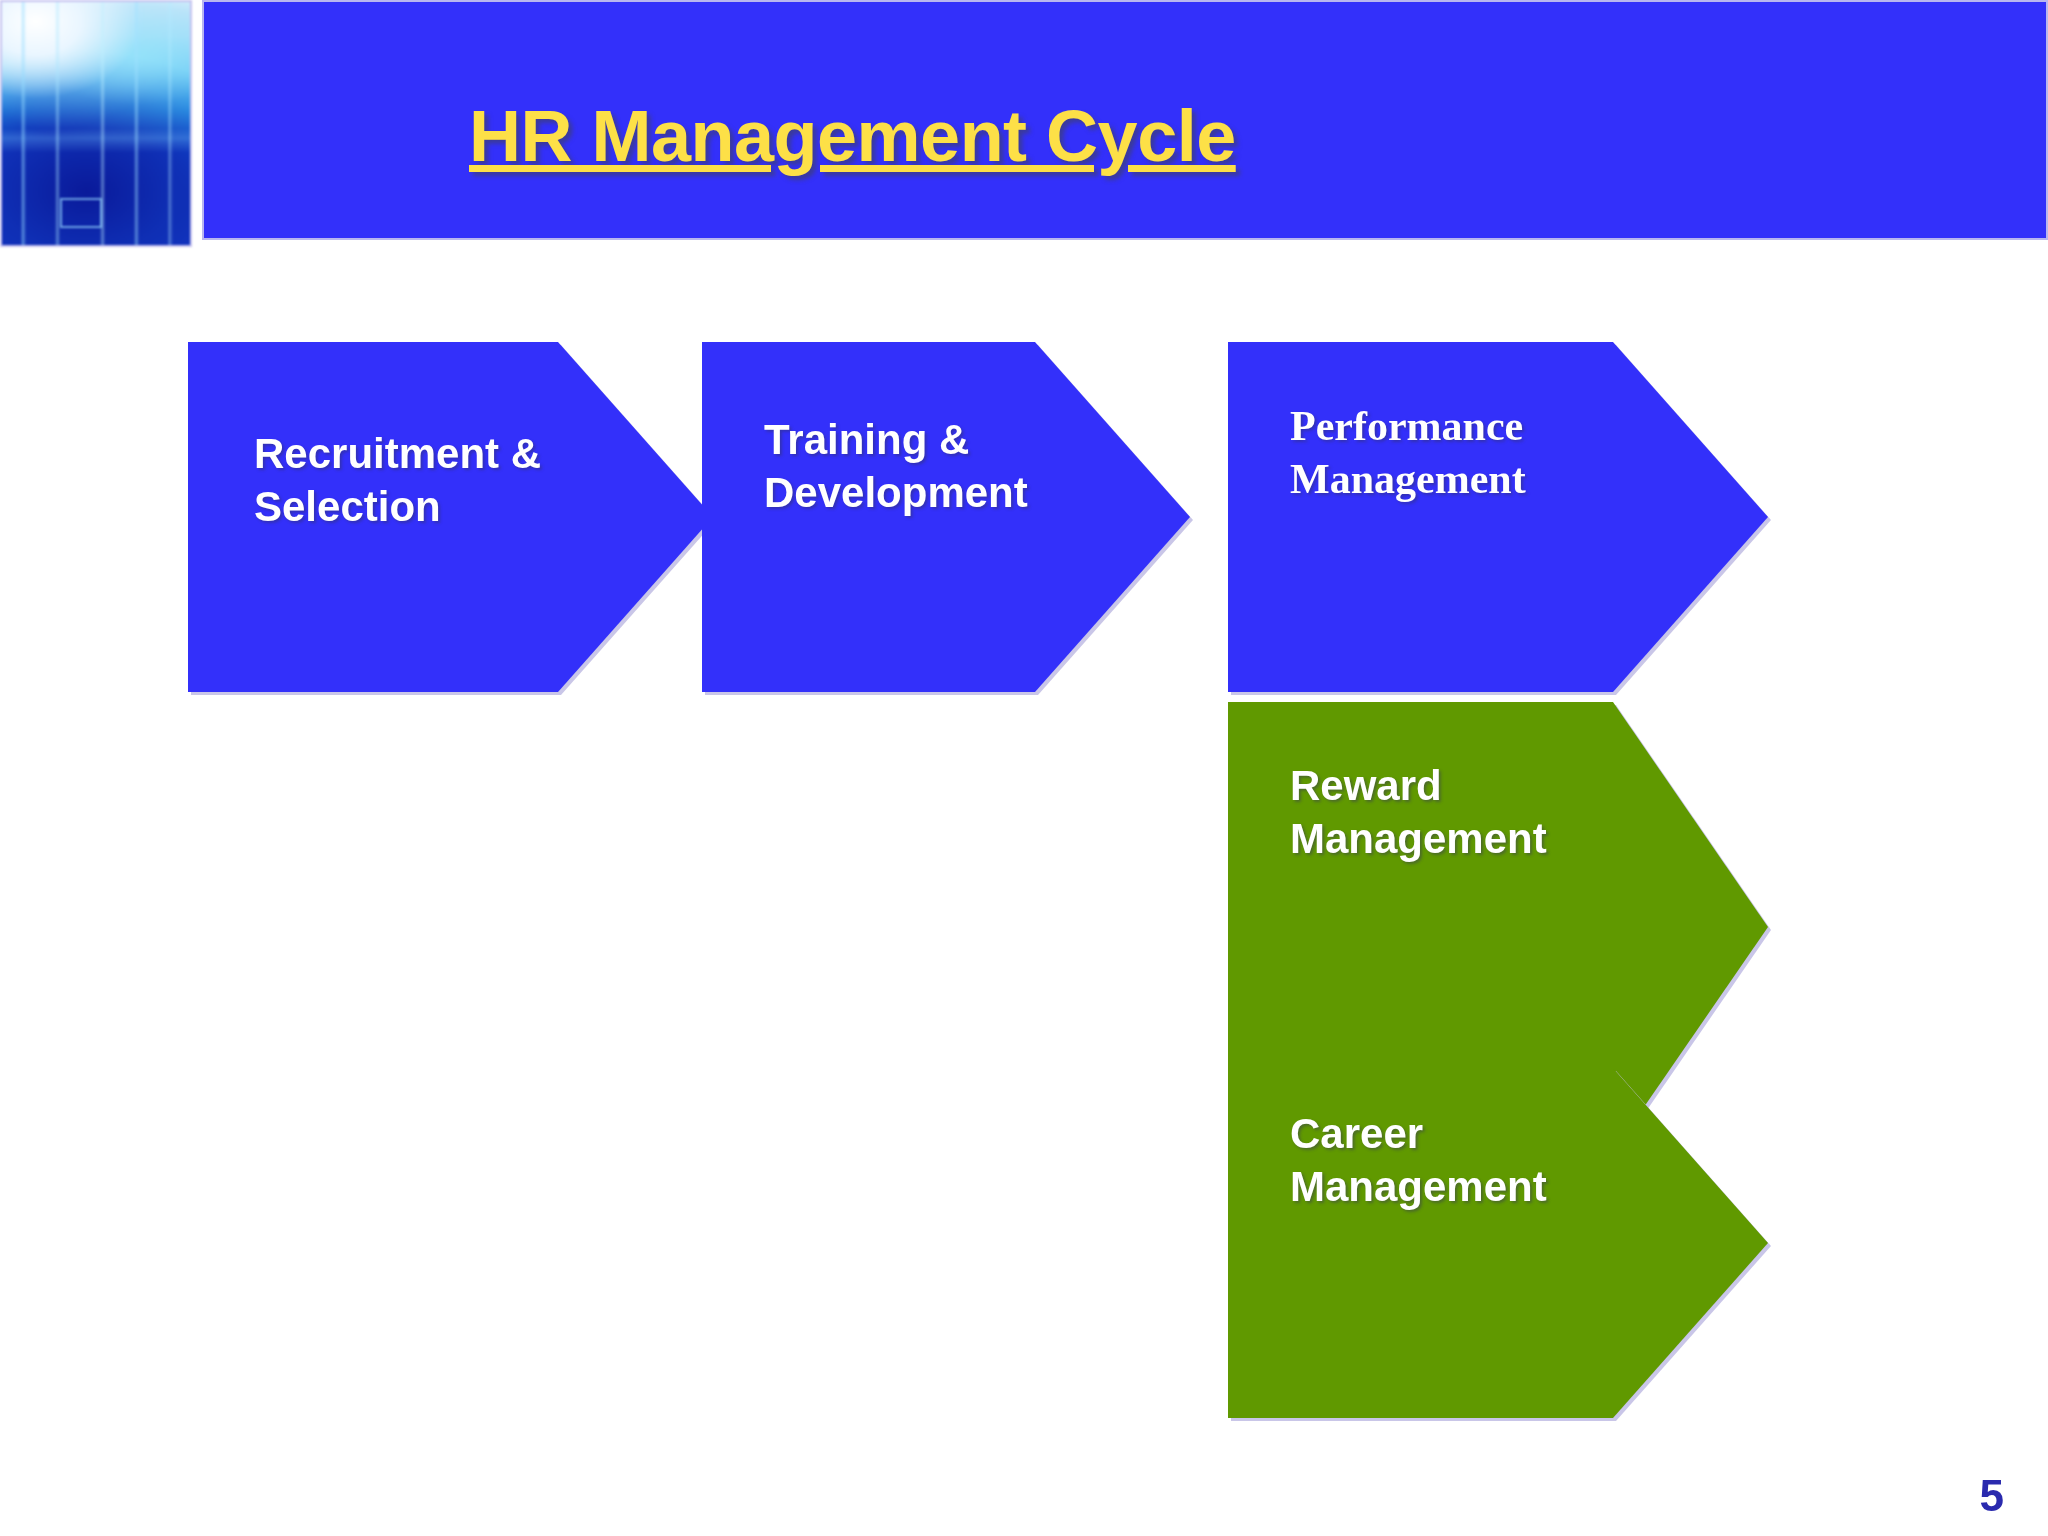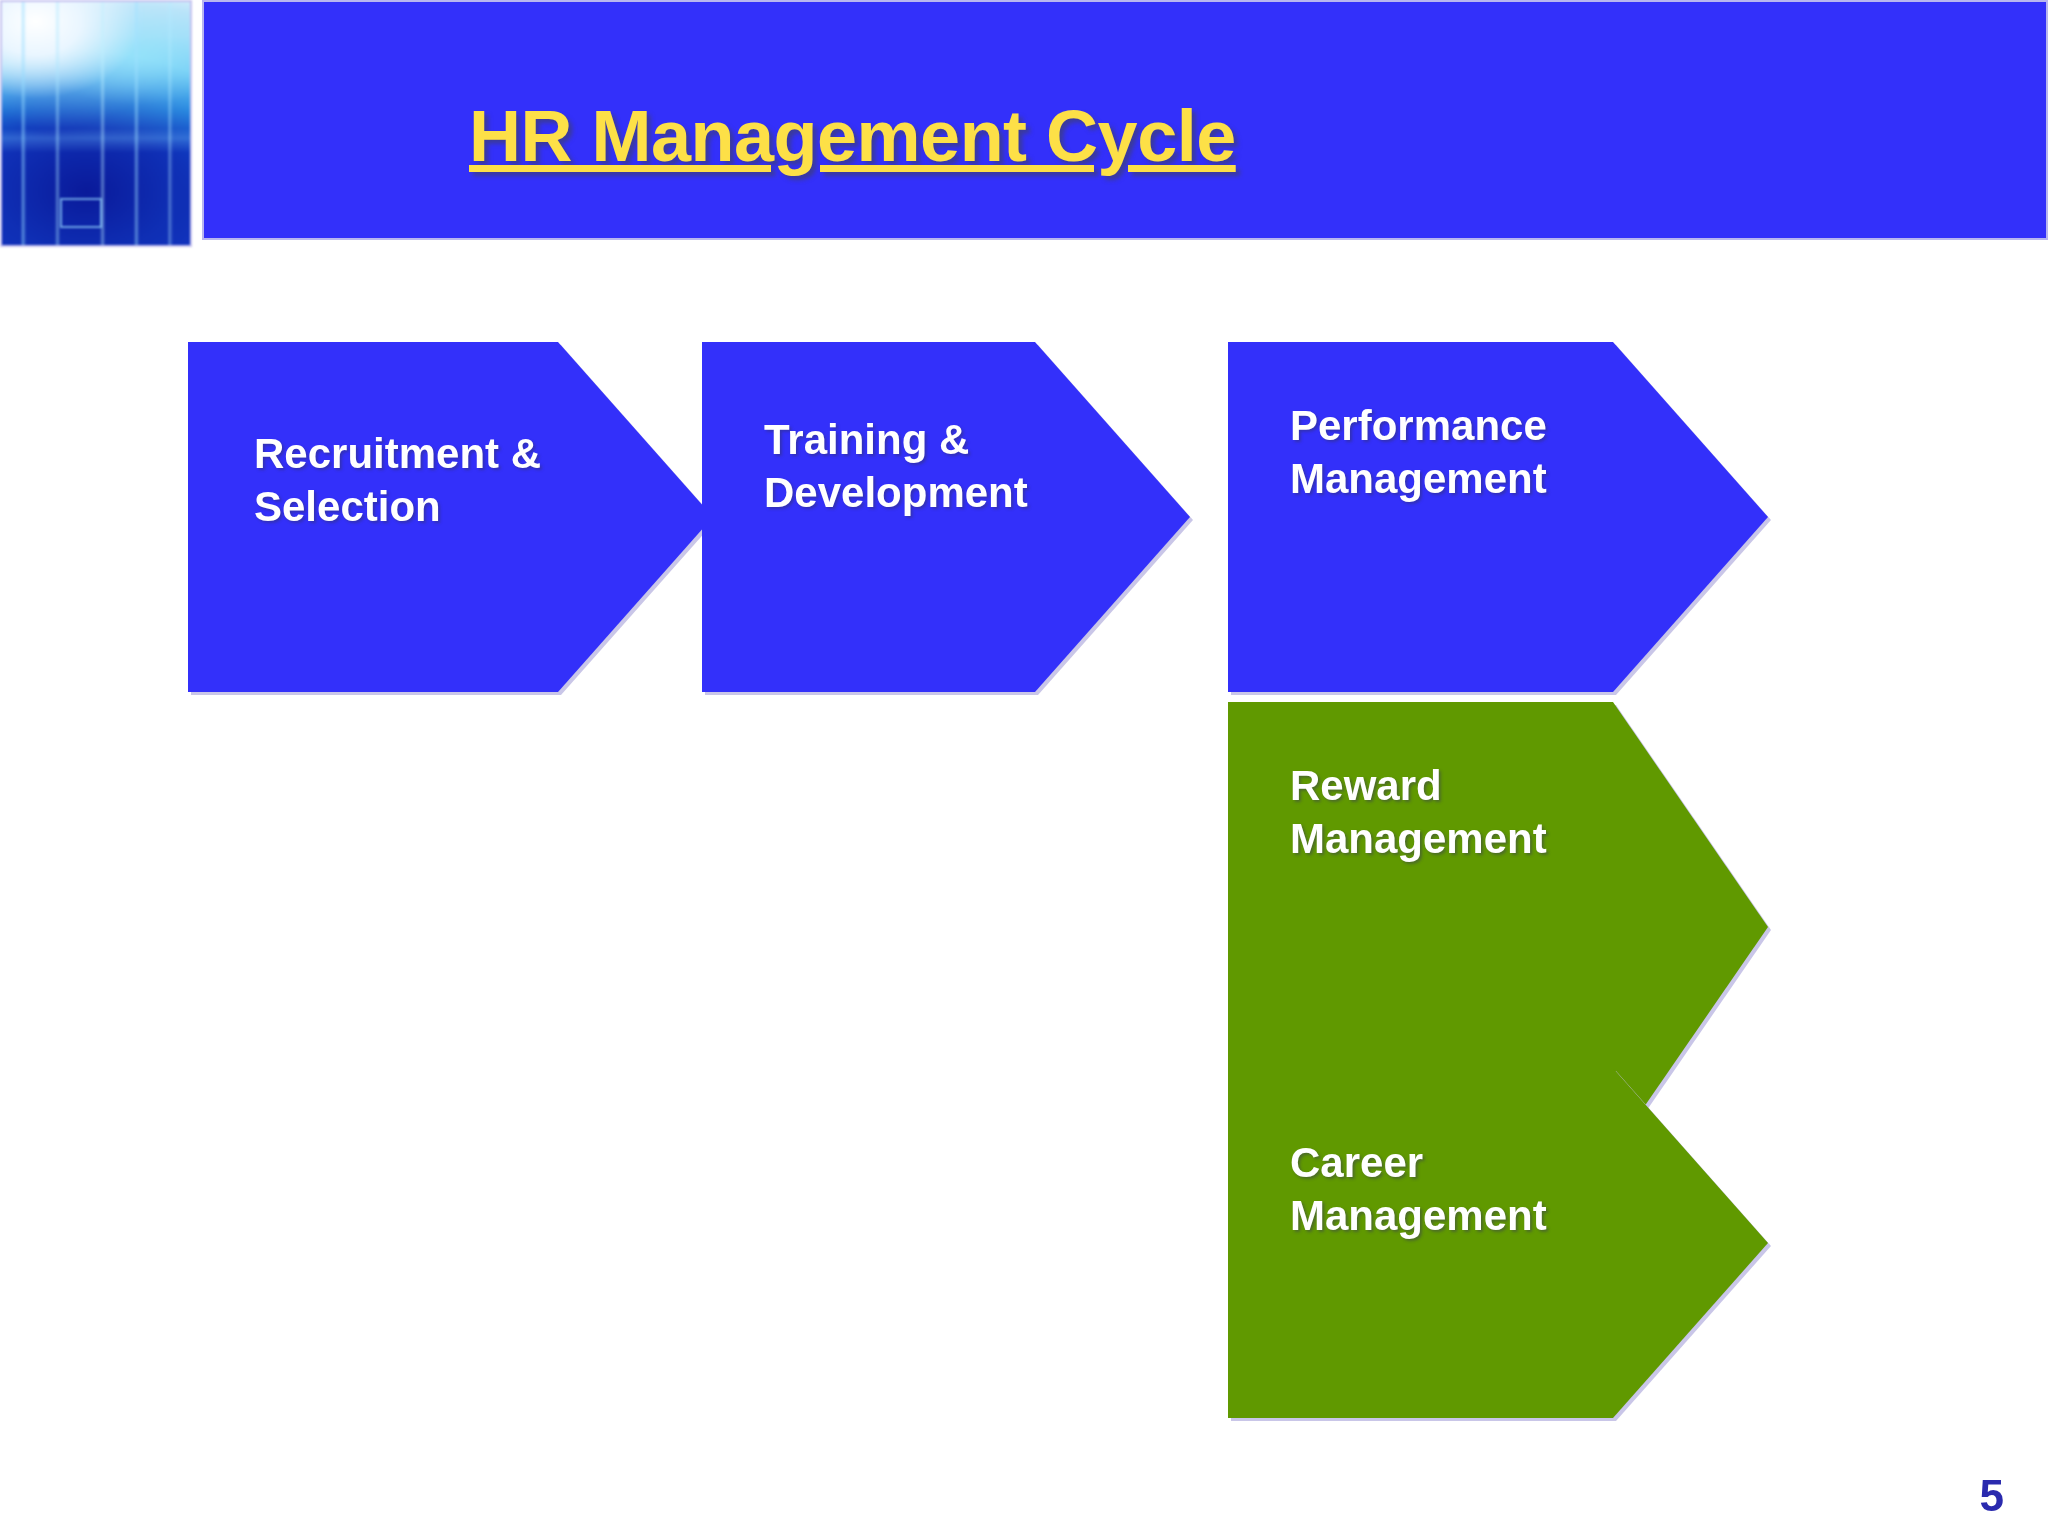--- a/index.html
+++ b/index.html
@@ -137,31 +137,31 @@
   #chev-recruitment .chevron-label { margin: 86px 0 0 66px; }
 
   #chev-training {
     left: 702px; top: 342px; width: 488px; height: 350px;
   }
   #chev-training .chevron-label { margin: 72px 0 12px 62px; }
 
   #chev-performance {
     left: 1228px; top: 342px; width: 540px; height: 350px;
   }
-  #chev-performance .chevron-label { margin: 58px 0 16px 62px; }
+  #chev-performance .chevron-label { margin: 58px 0 16px 62px; font-family: Liberation Serif, serif; }
 
   #chev-reward {
     left: 1228px; top: 702px; width: 540px; height: 450px;
   }
   #chev-reward .chevron-label { margin: 58px 0 0 62px; }
 
   #chev-career {
     left: 1228px; top: 1068px; width: 540px; height: 350px;
   }
-  #chev-career .chevron-label { margin: 69px 0 0 62px; }
+  #chev-career .chevron-label { margin: 40px 0 0 62px; }
 
   
   #page-number {
     position: absolute;
     right: 44px;
     bottom: 18px;
     color: #2A2AAE;
     font-size: 44px;
     font-weight: bold;
     line-height: 1;

